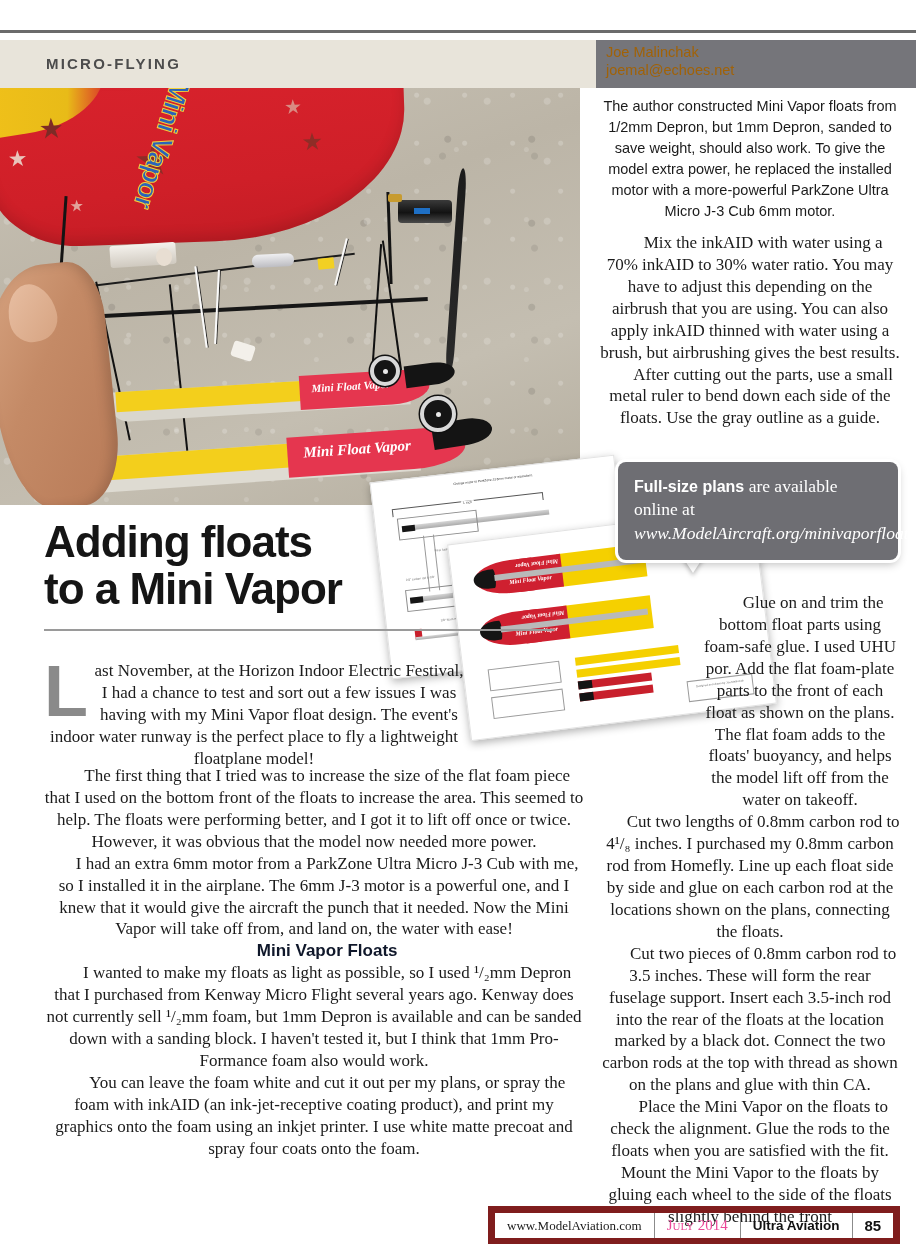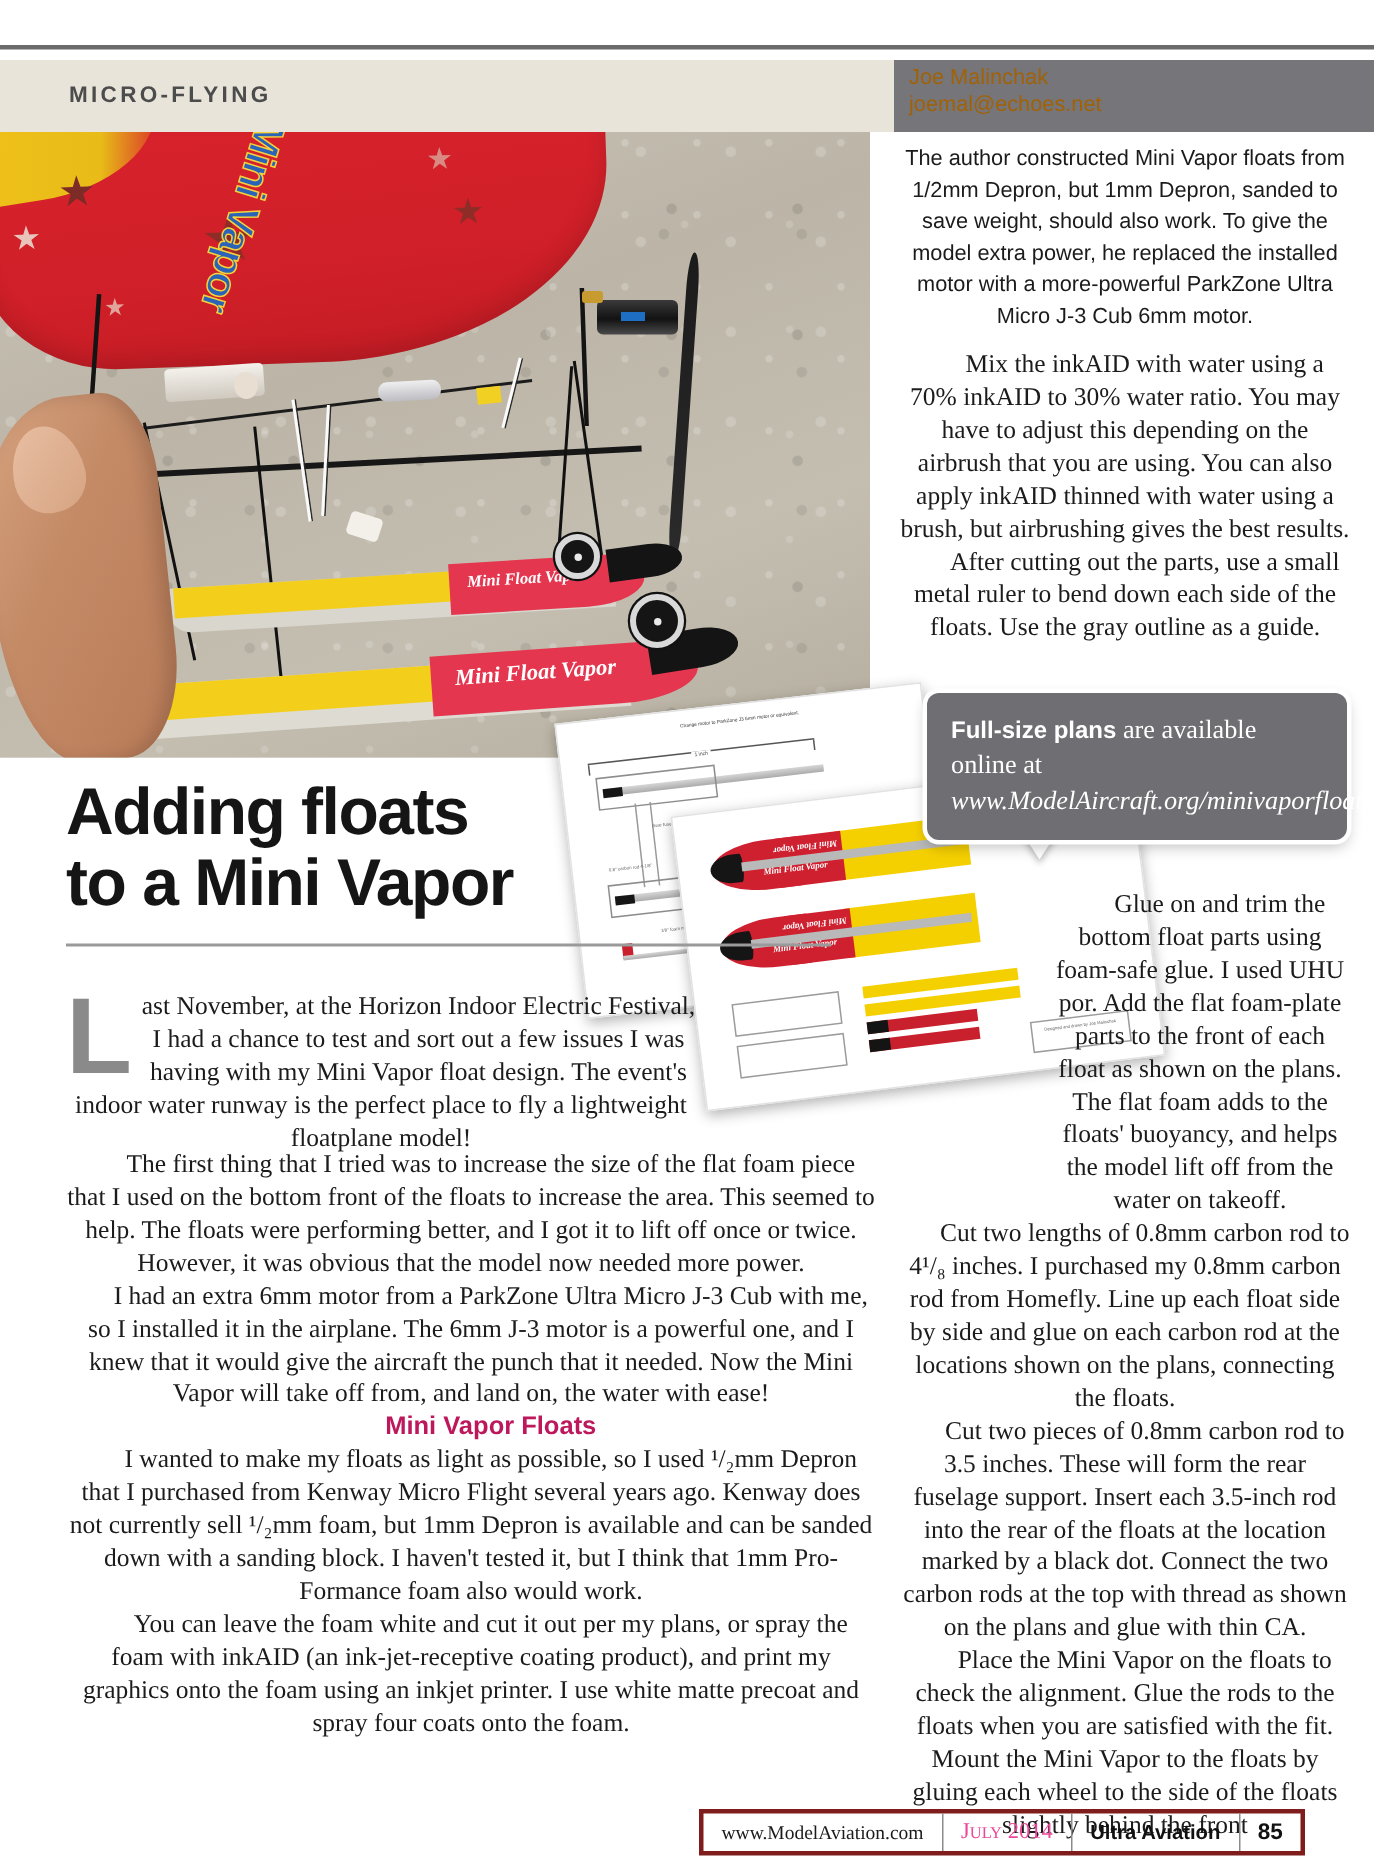--- a/index.html
+++ b/index.html
@@ -211,37 +211,37 @@
   .col{
     position:absolute;
     font-family:"Liberation Serif", serif;
     font-size:17px;line-height:1.29;color:#1b1b1b;
     text-align:center;
   }
   .col p{margin:0;text-indent:1.55em;}
   .col p.noindent{text-indent:0;}
   .subhead{
     font-family:"Liberation Sans", sans-serif;font-weight:bold;font-size:17px;
-    margin:9px 0 0 0;text-indent:0;color:#be185d;
+    margin:9px 0 0 0;text-indent:0;color:#0f172a;
   }
   .dropcap{
     float:left;
     font-family:"Liberation Sans", sans-serif;font-weight:bold;
     font-size:72px;line-height:.82;color:#8a8a8a;
     margin:2px 6px 0 0;
   }
   .col-right-top{left:600px;top:96px;width:300px;font-family:"Liberation Sans", sans-serif;font-size:14.5px;line-height:1.45;color:#1b1b1b;}
   .col-right-top p{text-indent:0;margin:0;}
   .col-right-mid{left:600px;top:232px;width:300px;}
   .col-right-bot{left:600px;top:592px;width:300px;}
 
   
   .footer{
-    position:absolute;left:466px;top:1206px;height:25px;
-    display:flex;align-items:stretch;border:3px solid #7f1d1d;justify-content:center;
+    position:absolute;left:488px;top:1206px;height:25px;
+    display:flex;align-items:stretch;border:7px solid #7f1d1d;justify-content:center;
   }
   .footer div{
     display:flex;align-items:center;justify-content:center;
     border-right:1px solid #8b8b8b;padding:0 12px;white-space:nowrap;
   }
   .footer div:last-child{border-right:0;}
   .f-url{font-family:"Liberation Serif", serif;font-size:13px;color:#1b1b1b;}
   .f-date{font-family:"Liberation Serif", serif;font-size:15px;color:#ec4899;font-variant:small-caps;}
   .f-mag{font-family:"Liberation Sans", sans-serif;font-weight:bold;font-size:13.5px;color:#111;}
   .f-page{font-family:"Liberation Sans", sans-serif;font-weight:bold;font-size:15px;color:#111;}

